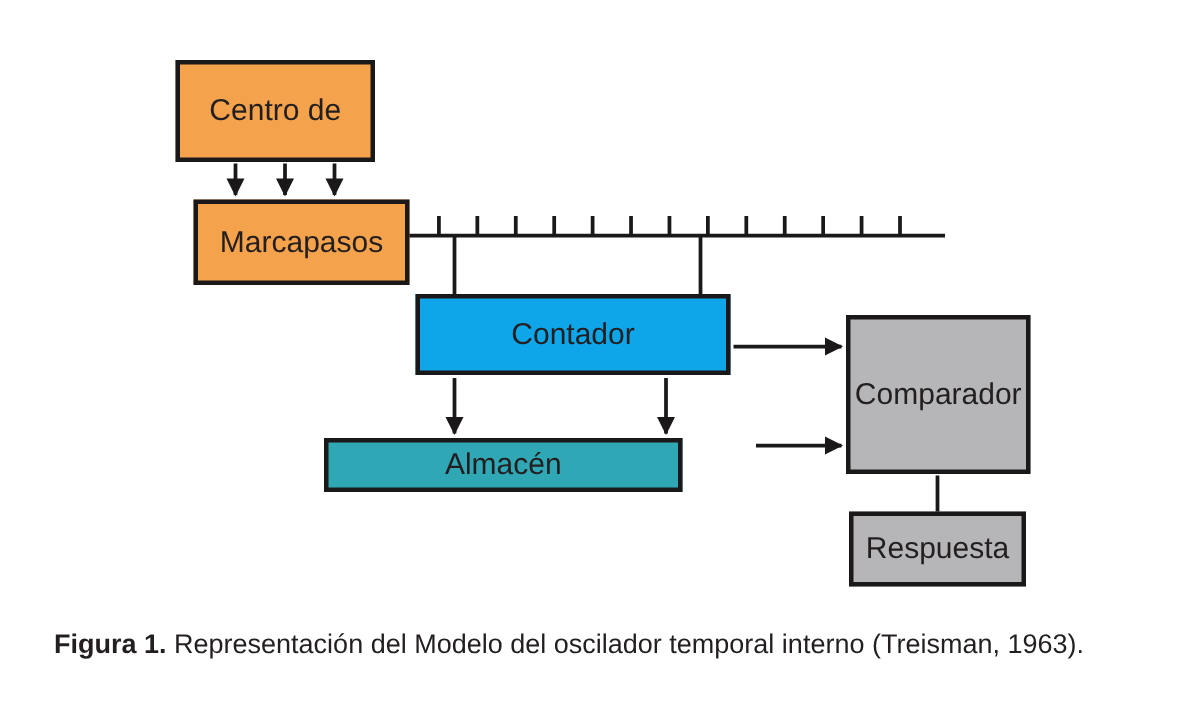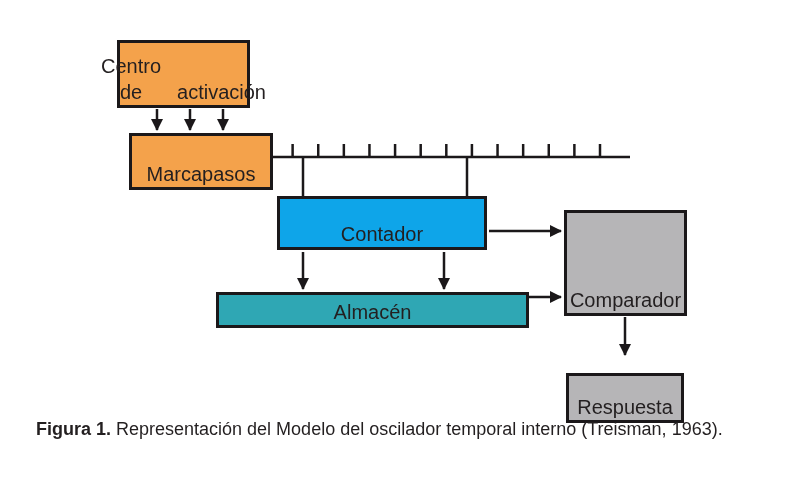--- a/index.html
+++ b/index.html
@@ -17,35 +17,35 @@
   .connectors{
     position:absolute;left:0;top:0;width:800px;height:477px;
   }
   .stroke{stroke:var(--line);stroke-width:2.5;fill:none;}
   .arrowfill{fill:var(--line);}
   .box{
     position:absolute;
     box-sizing:border-box;
     border:3px solid var(--line);
     display:flex;
-    flex-direction:row;
-    align-items:flex-end;
+    flex-direction:column;
+    align-items:center;
     justify-content:center;
     color:var(--text);
     font-size:20px;
     line-height:1.3;
     text-align:center;
     gap:16px;
   }
   .box-activation{left:117px;top:40px;width:133px;height:68px;}
   .box-pacemaker{left:129px;top:133px;width:144px;height:57px;}
   .box-counter{left:277px;top:196px;width:210px;height:54px;}
-  .box-store{left:216px;top:292px;width:313px;height:36px;}
+  .box-store{left:216px;top:292px;width:239px;height:36px;}
   .box-comparator{left:564px;top:210px;width:123px;height:106px;}
-  .box-response{left:566px;top:373px;width:118px;height:50px;}
+  .box-response{left:566px;top:341px;width:118px;height:50px;}
   .caption{
     position:absolute;
     left:36px;top:419px;
     margin:0;
     font-size:18px;
     color:var(--text);
   }
   .caption b{font-weight:bold;}
 </style>
 </head>
@@ -90,21 +90,20 @@
     <line class="stroke" x1="303" y1="252" x2="303" y2="289" marker-end="url(#ah)"></line>
     <line class="stroke" x1="444" y1="252" x2="444" y2="289" marker-end="url(#ah)"></line>
 
     <line class="stroke" x1="504" y1="297" x2="561" y2="297" marker-end="url(#ah)"></line>
 
     <line class="stroke" x1="625" y1="317" x2="625" y2="355" marker-end="url(#ah)"></line>
   </svg>
 
   <div class="box box-activation" style="background-color: rgb(244, 162, 75);">
     <span>Centro de</span>
-    <span>activación</span>
   </div>
 
   <div class="box box-pacemaker" style="background-color: rgb(244, 162, 75);">
     <span>Marcapasos</span>
   </div>
 
   <div class="box box-counter" style="background-color: #0ea5e9;">
     <span>Contador</span>
   </div>
 

